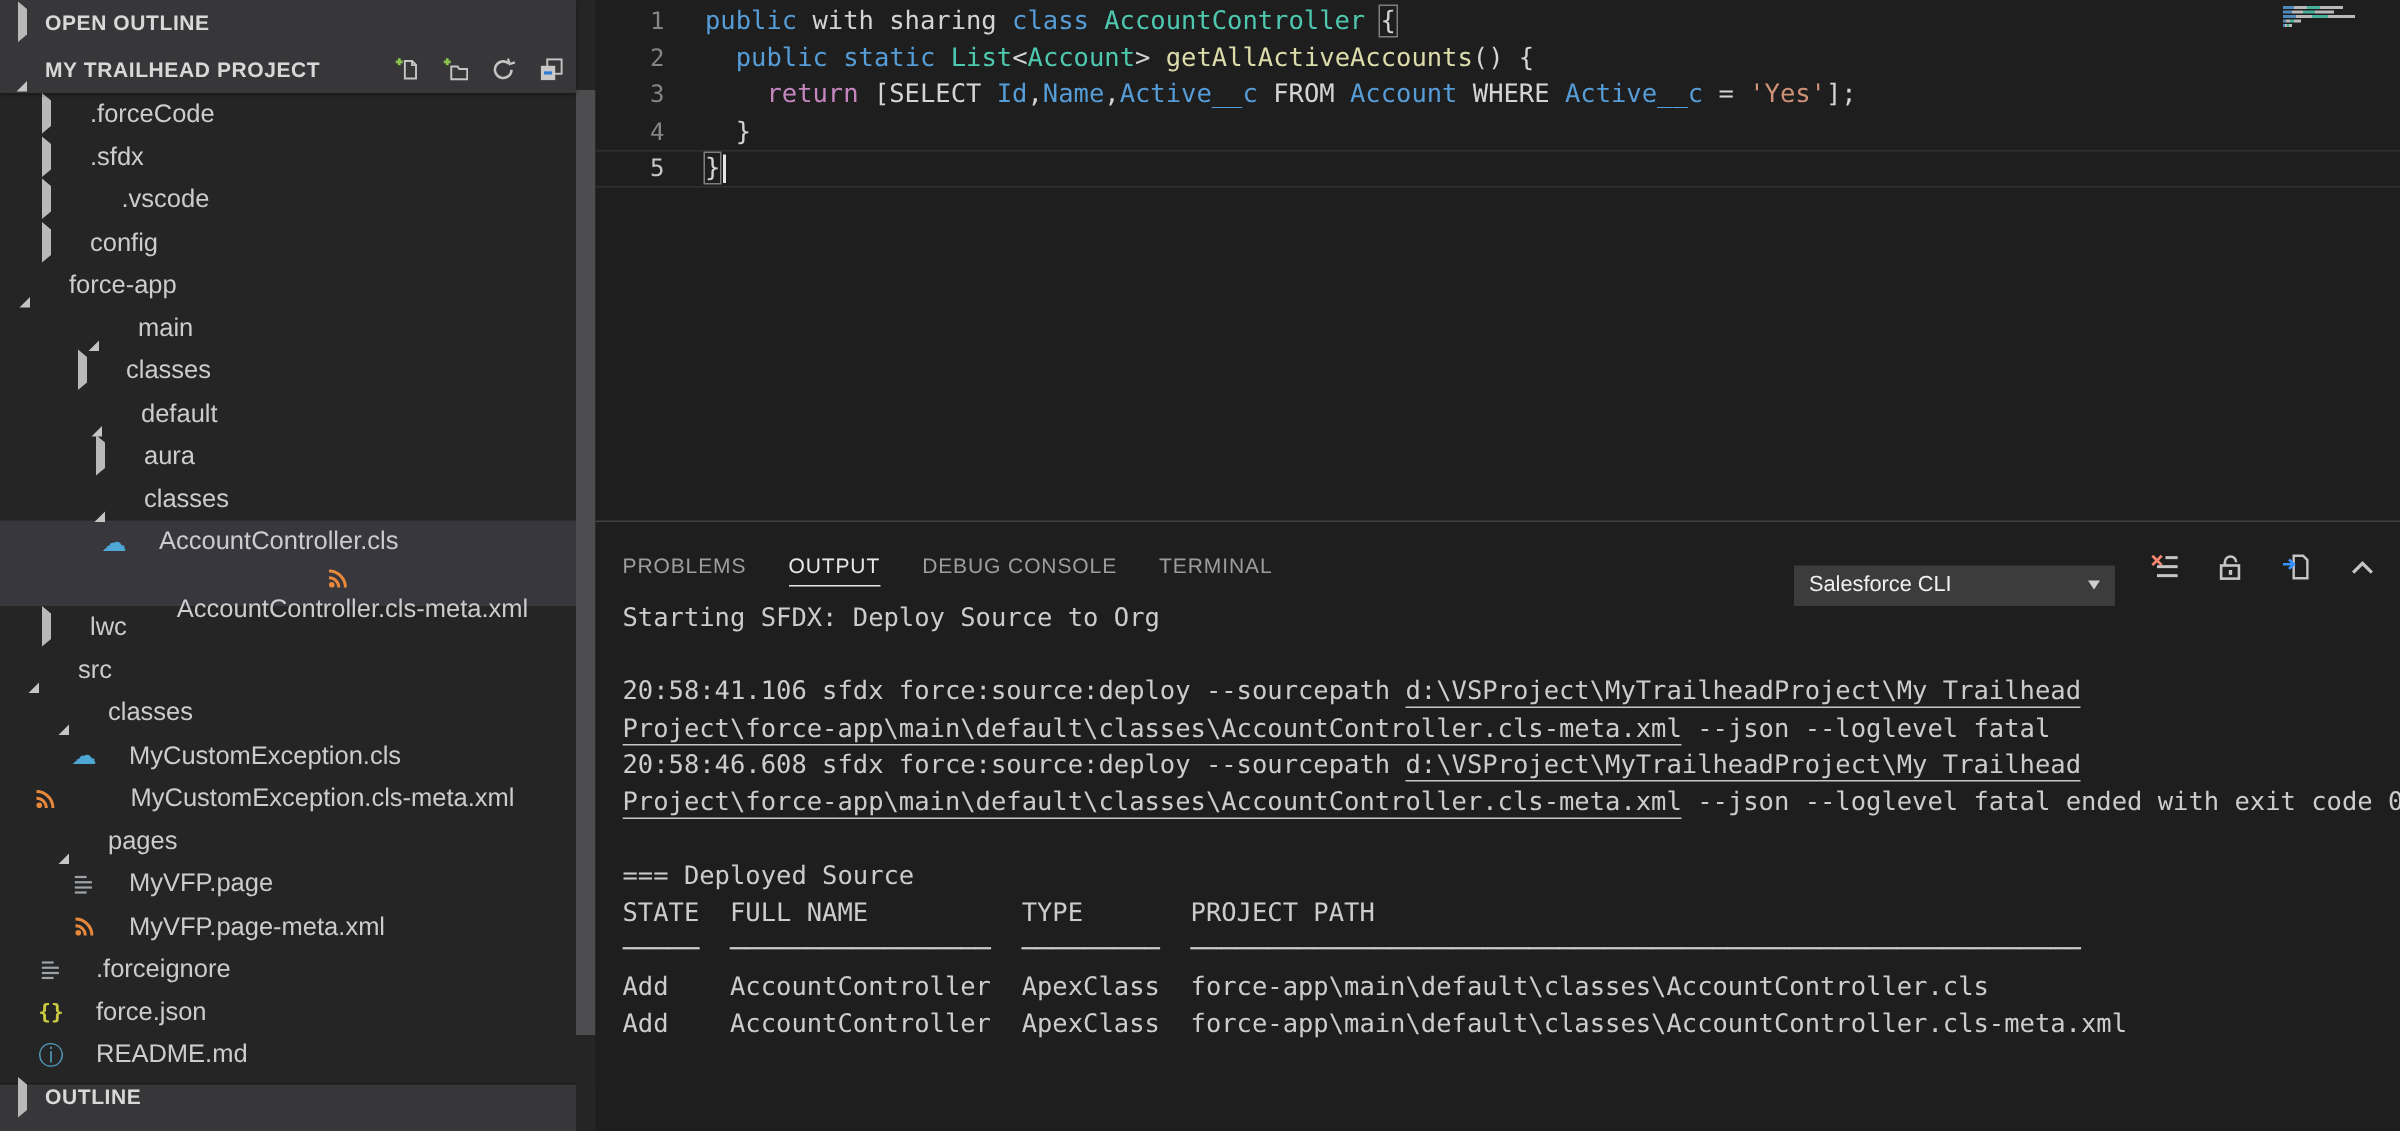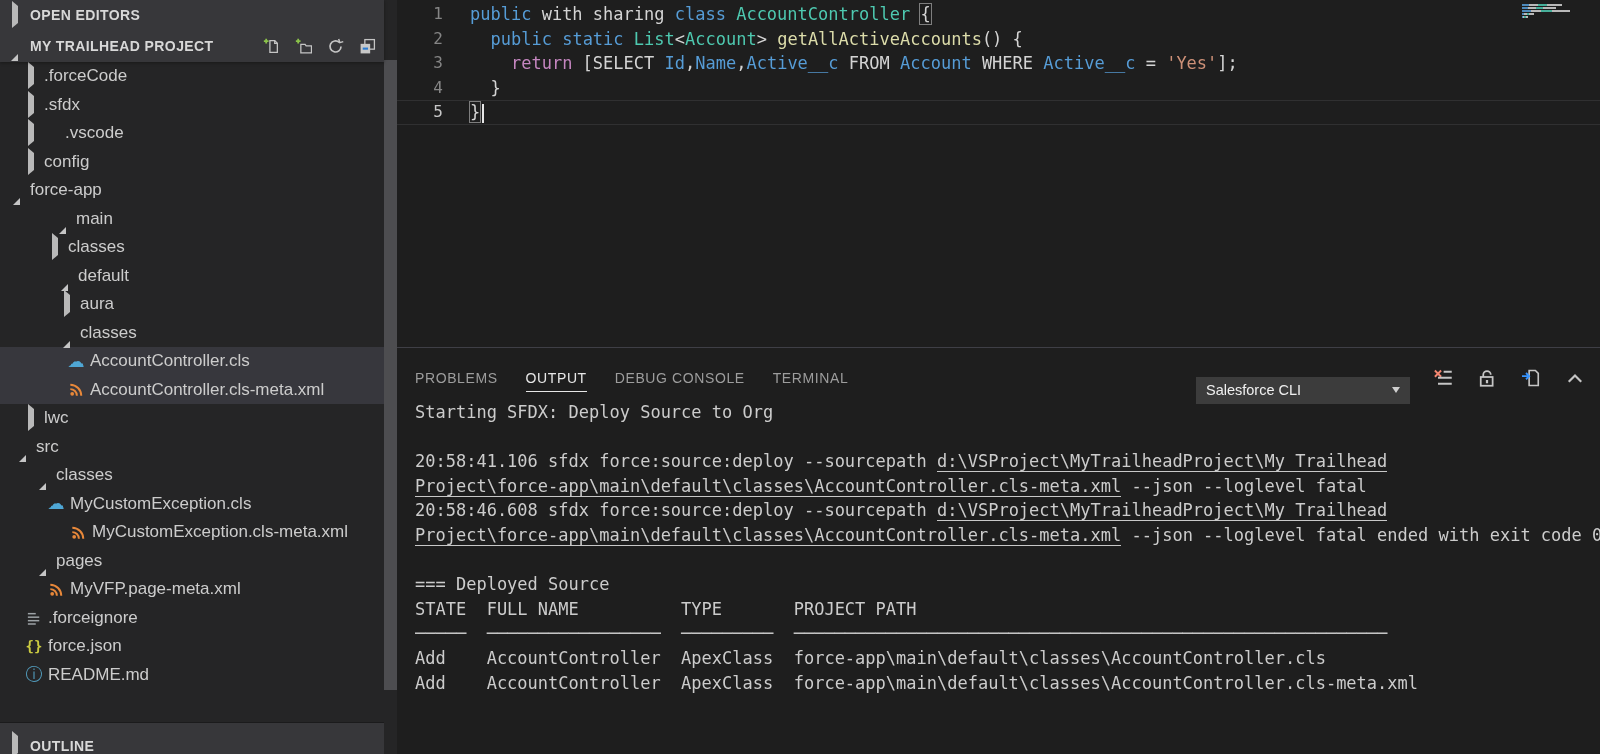--- a/index.html
+++ b/index.html
@@ -18,26 +18,26 @@
   .sb-sec-row.r2 { height:32px; }
   .sb-sec-label { font-size:14px; font-weight:bold; letter-spacing:.4px; color:#d8d8d8; margin-left:6px; white-space:nowrap; }
   .sb-actions { margin-left:auto; display:flex; align-items:center; gap:14px; padding-right:8px; }
   .sb-actions .abtn { width:18px; height:18px; display:flex; align-items:center; justify-content:center; }
   .tw { width:14px; display:inline-block; flex:0 0 14px; }
   .tw-c { width:0; height:0; border-left:6px solid #b9b9b9; border-top:5px solid transparent; border-bottom:5px solid transparent; margin-left:2px; }
   .tw-o { width:0; height:0; border-left:7px solid transparent; border-bottom:7px solid #c5c5c5; margin-left:1px; }
   #tree { position:absolute; top:62px; left:0; right:0; bottom:32px; overflow:hidden; }
   .tree-row { display:flex; align-items:center; height:28.5px; white-space:nowrap; }
   .tree-row.sel { background:#37373d; }
-  .tree-label { font-size:17px; color:#cccccc; margin-left:4px; }
+  .tree-label { font-size:17px; color:#cccccc; margin-left:20px; }
   .fic { width:20px; flex:0 0 20px; display:inline-flex; align-items:center; justify-content:center; font-size:16px; }
   .fic-cloud { color:#4fa7d5; font-size:17px; }
   .fic-braces { color:#cbcb41; font-weight:bold; font-size:14px; font-family:"DejaVu Sans Mono", monospace; }
   .fic-info { color:#519aba; font-size:17px; }
-  #outline-row { position:absolute; bottom:0; left:0; width:397px; height:32px; background:#37373a; display:flex; align-items:flex-end; padding-left:10px; border-top:1px solid #1b1b1c; }
+  #outline-row { position:absolute; bottom:0; left:0; width:397px; height:32px; background:#37373a; display:flex; align-items:flex-start; padding-left:10px; border-top:1px solid #1b1b1c; }
 
   
   #sb-scroll { position:absolute; left:384px; top:0; width:13px; height:754px; background:#252526; }
   #sb-thumb { position:absolute; top:60px; left:0; width:13px; height:630px; background:#4d4d50; }
 
   
   #editor { position:absolute; left:397px; top:0; right:0; height:347px; background:#1e1e1e; padding-top:2px; }
   .code-line { display:flex; height:24.6px; line-height:24.6px; font-family:"DejaVu Sans Mono", monospace; font-size:17px; white-space:pre; }
   .code-line.cur { border-top:1px solid #303031; border-bottom:1px solid #303031; height:24.6px; line-height:22.6px; }
   .gutter { width:46px; flex:0 0 46px; text-align:right; color:#858585; margin-right:27px; font-size:16px; }
@@ -69,21 +69,21 @@
 </style>
 </head>
 <body>
 
 <div id="app">
 
   <div id="sidebar">
     <div class="sb-head">
       <div class="sb-sec-row r1">
         <span class="tw"><span class="tw-c"></span></span>
-        <span class="sb-sec-label">OPEN EDITORS</span>
+        <span class="sb-sec-label">OPEN OUTLINE</span>
       </div>
       <div class="sb-sec-row r2">
         <span class="tw"><span class="tw-o"></span></span>
         <span class="sb-sec-label">MY TRAILHEAD PROJECT</span>
         <span class="sb-actions">
           <span class="abtn">
             <svg width="17" height="17" viewBox="0 0 16 16">
               <path d="M6.5 2.5h4.6l2.4 2.4v8.6H6.5z" fill="none" stroke="#c5c5c5" stroke-width="1.2"></path>
               <path d="M11 2.5v2.6h2.5" fill="none" stroke="#c5c5c5" stroke-width="1.2"></path>
               <path d="M3 0.8v4.4M0.8 3h4.4" stroke="#8bc34a" stroke-width="1.7"></path>
@@ -150,21 +150,21 @@
           <span class="tree-label">aura</span>
         </div>
         <div class="tree-row" style="padding-left: 62px;">
           <span class="tw"><span class="tw-o"></span></span>
           <span class="tree-label">classes</span>
         </div>
         <div class="tree-row sel" style="padding-left: 66px;">
           <span class="fic fic-cloud">☁</span>
           <span class="tree-label">AccountController.cls</span>
         </div>
-        <div class="tree-row sel" style="padding-left: 66px;">
+        <div class="tree-row sel" style="padding-left: 66px; flex-direction: column;">
           <span class="fic fic-rss">
             <svg width="15" height="15" viewBox="0 0 16 16">
               <circle cx="3.4" cy="12.6" r="2" fill="#e8883a"></circle>
               <path d="M1.4 7.6 A7 7 0 0 1 8.4 14.6" stroke="#e8883a" stroke-width="2.1" fill="none"></path>
               <path d="M1.4 2.9 A11.7 11.7 0 0 1 13.1 14.6" stroke="#e8883a" stroke-width="2.1" fill="none"></path>
             </svg>
           </span>
           <span class="tree-label">AccountController.cls-meta.xml</span>
         </div>
         <div class="tree-row" style="padding-left: 26px;">
@@ -176,33 +176,44 @@
           <span class="tree-label">src</span>
         </div>
         <div class="tree-row" style="padding-left: 38px;">
           <span class="tw"><span class="tw-o"></span></span>
           <span class="tree-label">classes</span>
         </div>
         <div class="tree-row" style="padding-left: 46px;">
           <span class="fic fic-cloud">☁</span>
           <span class="tree-label">MyCustomException.cls</span>
         </div>
-        <div class="tree-row" style="padding-left: 68px;">
+        <div class="tree-row" style="padding-left: 20px; gap: 27px;">
           <span class="fic fic-rss">
             <svg width="15" height="15" viewBox="0 0 16 16">
               <circle cx="3.4" cy="12.6" r="2" fill="#e8883a"></circle>
               <path d="M1.4 7.6 A7 7 0 0 1 8.4 14.6" stroke="#e8883a" stroke-width="2.1" fill="none"></path>
               <path d="M1.4 2.9 A11.7 11.7 0 0 1 13.1 14.6" stroke="#e8883a" stroke-width="2.1" fill="none"></path>
             </svg>
           </span>
           <span class="tree-label">MyCustomException.cls-meta.xml</span>
         </div>
         <div class="tree-row" style="padding-left: 38px;">
           <span class="tw"><span class="tw-o"></span></span>
           <span class="tree-label">pages</span>
+        </div>
+        <div class="tree-row" style="padding-left: 46px;">
+          <span class="fic fic-lines">
+            <svg width="14" height="14" viewBox="0 0 16 16" fill="#9da3a6">
+              <rect x="1" y="2.2" width="9" height="1.7"></rect>
+              <rect x="1" y="6.2" width="13" height="1.7"></rect>
+              <rect x="1" y="10.2" width="13" height="1.7"></rect>
+              <rect x="1" y="14" width="9" height="1.7"></rect>
+            </svg>
+          </span>
+          <span class="tree-label">MyVFP.page</span>
         </div>
         <div class="tree-row" style="padding-left: 46px;">
           <span class="fic fic-rss">
             <svg width="15" height="15" viewBox="0 0 16 16">
               <circle cx="3.4" cy="12.6" r="2" fill="#e8883a"></circle>
               <path d="M1.4 7.6 A7 7 0 0 1 8.4 14.6" stroke="#e8883a" stroke-width="2.1" fill="none"></path>
               <path d="M1.4 2.9 A11.7 11.7 0 0 1 13.1 14.6" stroke="#e8883a" stroke-width="2.1" fill="none"></path>
             </svg>
           </span>
           <span class="tree-label">MyVFP.page-meta.xml</span>

